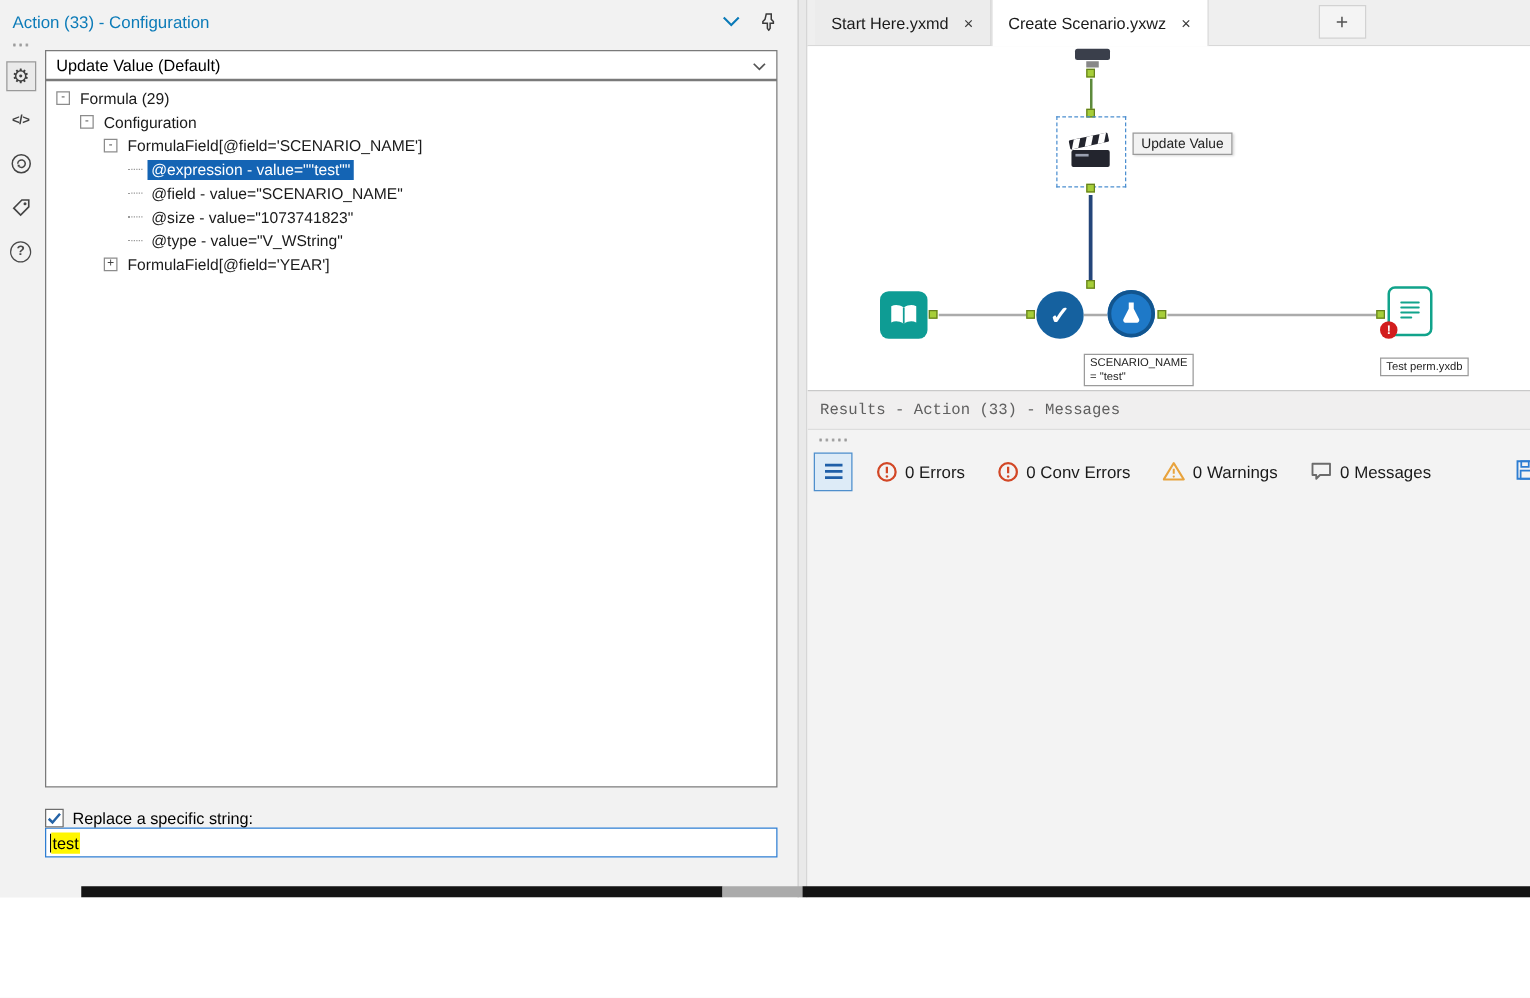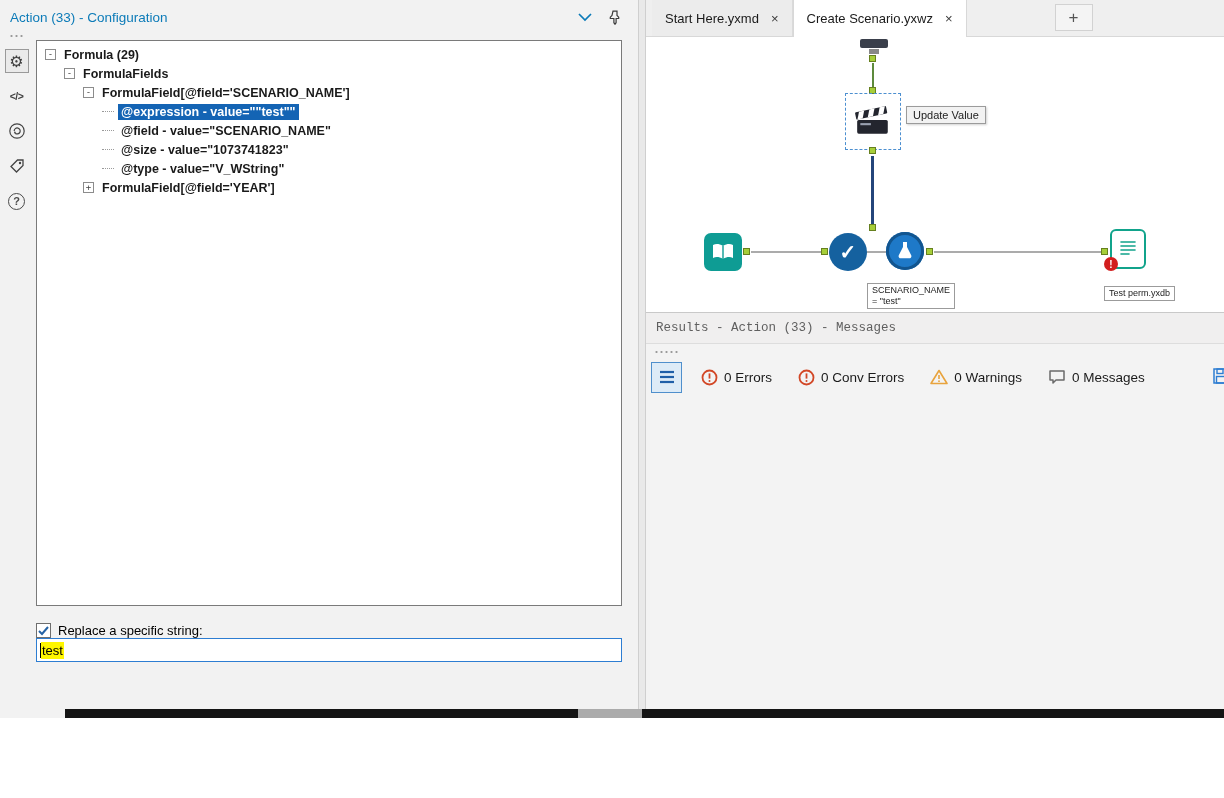--- a/index.html
+++ b/index.html
@@ -31,21 +31,21 @@
   .config-body { position:absolute; left:36px; top:40px; width:586px; }
   .field-label { font-size:13px; color:#1a1a1a; margin:8px 0 5px; }
   .dropdown { height:24px; background:#fff; border:1px solid #7a7a7a; display:flex;
               align-items:center; justify-content:space-between; padding:0 8px; font-size:13px; cursor:pointer; }
   .tree-box { height:566px; background:#fff; border:1px solid #7a7a7a; padding:4px 0;
               font-size:12.5px; overflow:hidden; }
   .tree-row { height:19px; display:flex; align-items:center; white-space:nowrap; color:#1a1a1a; }
   .expander { width:11px; height:11px; border:1px solid #8c8c8c; background:#fff; color:#444;
               font:9px/9px "DejaVu Sans Mono", monospace; text-align:center; margin-right:5px; flex:none; }
   .leaf-dash { width:12px; border-top:1px dotted #9a9a9a; margin-right:4px; flex:none; }
-  .tree-label { padding:1px 3px;font-weight:bold; }
+  .tree-label { padding:1px 3px; }
   .tree-row.selected .tree-label { background:var(--selection-blue,#1464B4); color:#fff; }
 
   .replace-row { display:flex; align-items:flex-end; gap:7px; margin-top:17px; font-size:13px; cursor:pointer; }
   .checkbox { width:15px; height:15px; border:1px solid #6e6e6e; background:#fff;
               display:flex; align-items:center; justify-content:center; }
   .text-input { margin-top:0; height:24px; border:1px solid #2D7DD2; background:#fff;
                 display:flex; align-items:center; padding:0 3px; font-size:13px; cursor:text; }
   .caret { width:1px; height:15px; background:#000; flex:none; }
   .sel { background:var(--highlight-yellow,#FFF600); padding:1px 1px; color:#000; }
 
@@ -155,30 +155,38 @@
           </svg>
       </span>
       <span class="strip-ic">
           <span class="circle-ic">?</span>
         </span>
       <span class="strip-bottom circle-ic">✓</span>
     </div>
 
     <div class="config-body">
 
+      <div class="dropdown">
+        <span class="dd-value">Update Value (Default)</span>
+        <span class="dd-arrow">
+          <svg width="11" height="7" viewBox="0 0 11 7">
+              <polyline points="1,1 5.5,5.5 10,1" fill="none" stroke="#555" stroke-width="1.4"></polyline>
+            </svg>
+        </span>
+      </div>
 
 
       <div class="tree-box" id="tree-box">
           <div class="tree-row" style="padding-left: 8px;">
             <span class="expander">-</span>
             <span class="tree-label">Formula (29)</span>
           </div>
           <div class="tree-row" style="padding-left: 27px;">
             <span class="expander">-</span>
-            <span class="tree-label">FormulaFields</span>
+            <span class="tree-label">Configuration</span>
           </div>
           <div class="tree-row" style="padding-left: 46px;">
             <span class="expander">-</span>
             <span class="tree-label">FormulaField[@field='SCENARIO_NAME']</span>
           </div>
           <div class="tree-row selected" style="padding-left: 65px;">
             <span class="leaf-dash"></span>
             <span class="tree-label">@expression - value=""test""</span>
           </div>
           <div class="tree-row" style="padding-left: 65px;">

